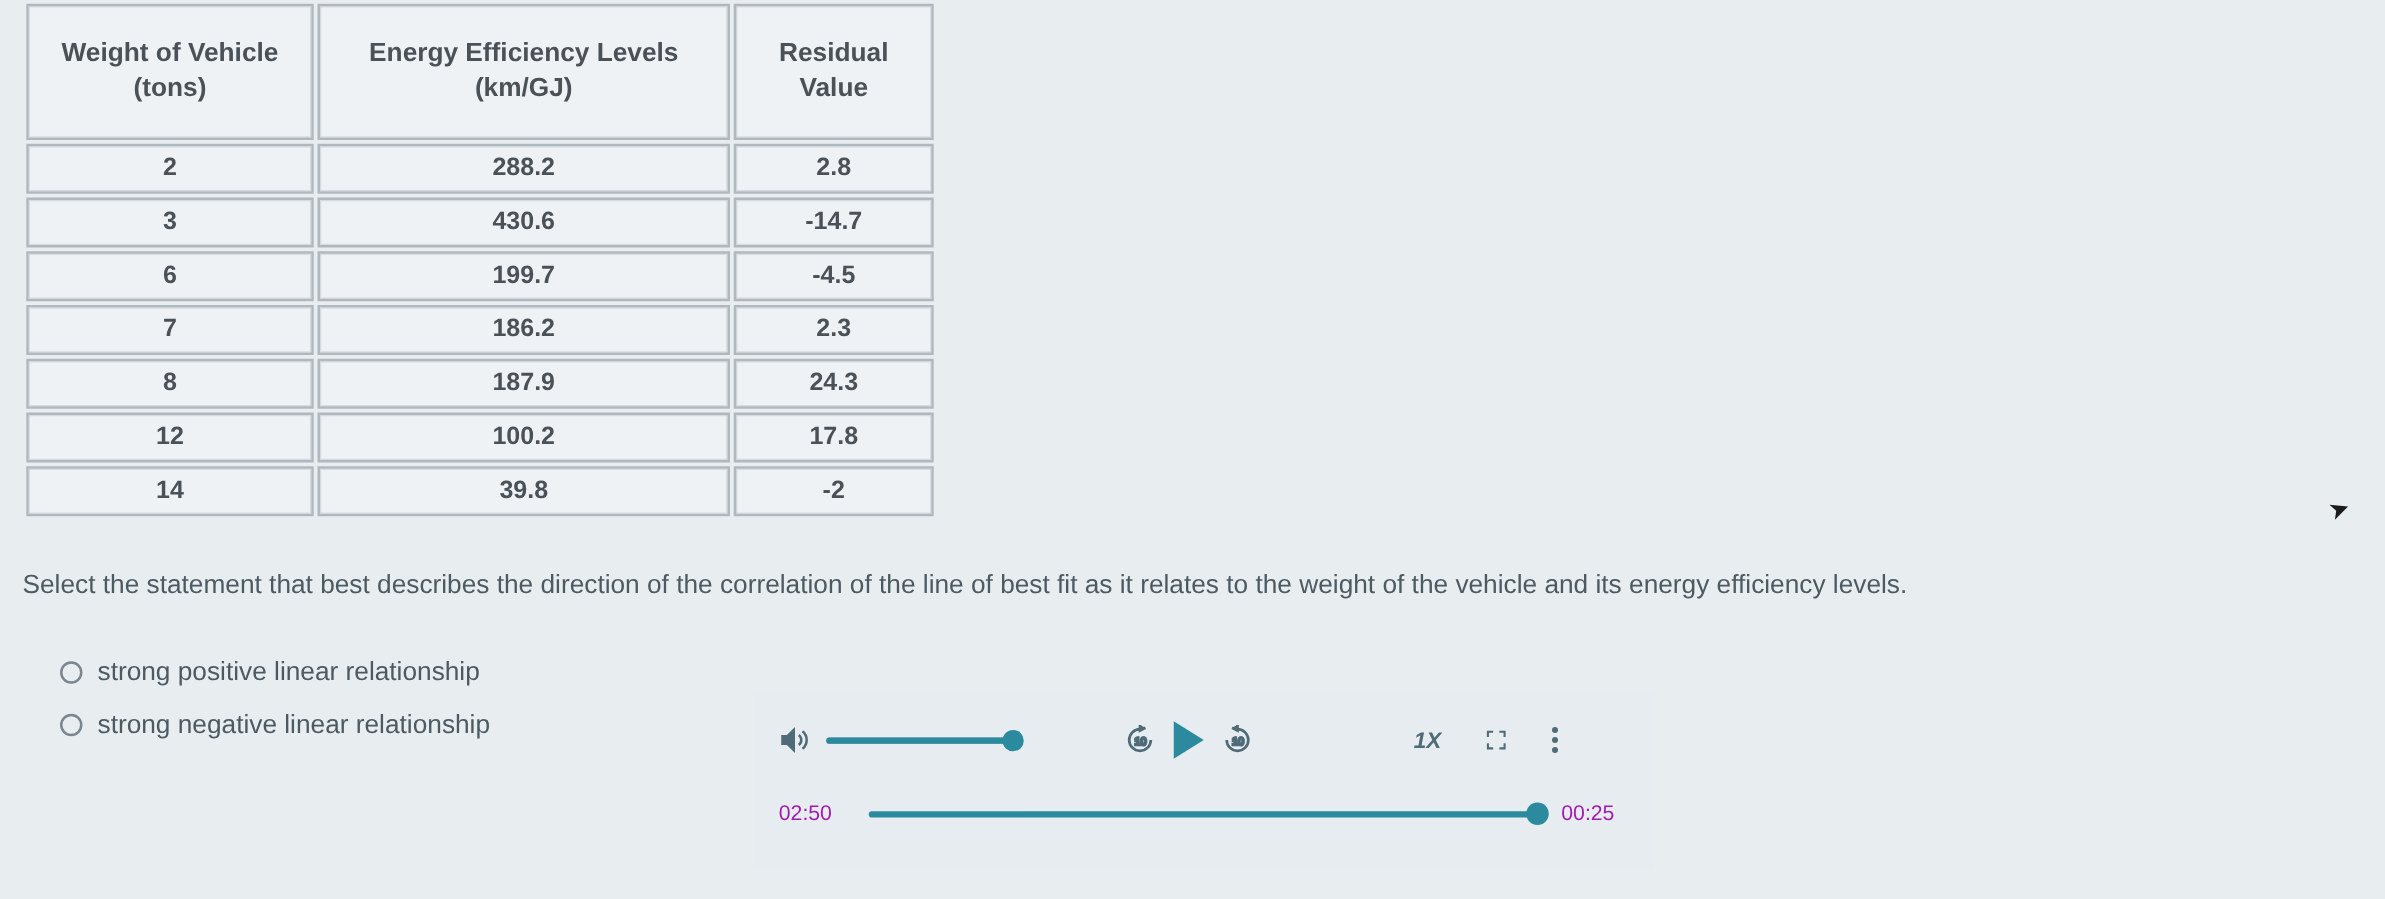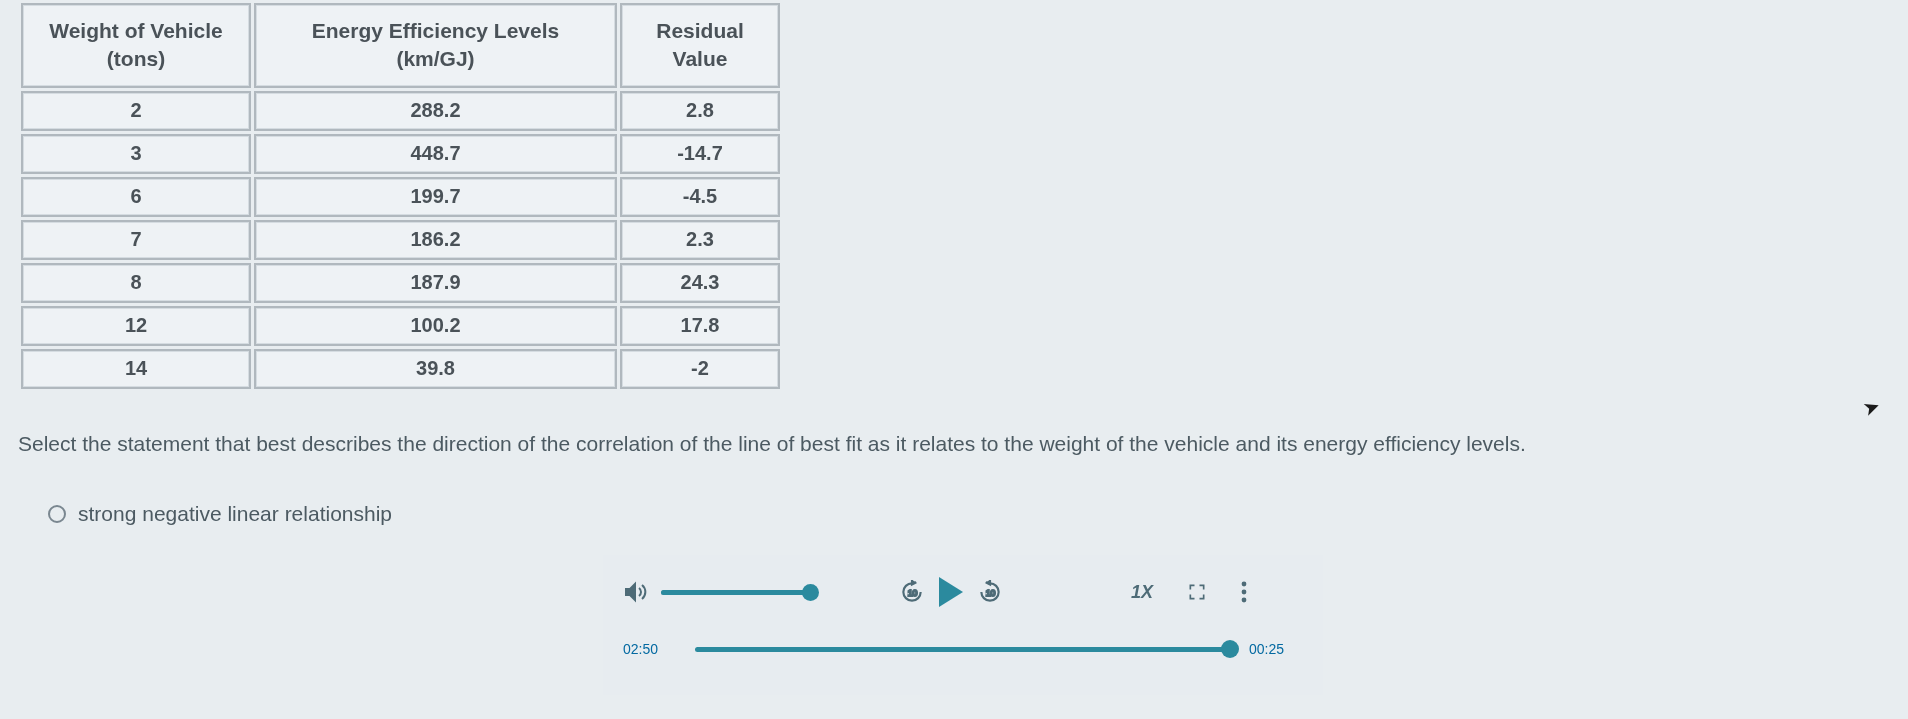--- a/index.html
+++ b/index.html
@@ -27,24 +27,24 @@
     font-size: 20px;
     font-weight: 600;
     color: #4a5258;
     padding: 4px 10px;
     box-shadow: inset 0 0 0 1px #d5dce1;
   }
   th {
     font-weight: 700;
     font-size: 21px;
     line-height: 1.35;
-    padding: 12px 14px;
+    padding: 24px 14px;
   }
   .col1 { width: 230px; }
-  .col2 { width: 363px; }
+  .col2 { width: 330px; }
   .col3 { width: 160px; }
   td { height: 40px; }
 
   .prompt {
     margin-top: 40px;
     font-size: 21px;
     font-weight: 400;
     color: #4c5a62;
   }
 
@@ -124,21 +124,21 @@
     background: #2b8a9e;
     border-radius: 3px;
     position: relative;
   }
   .progress-thumb {
     position: absolute;
     right: -8px; top:-7px;
     width: 18px; height:18px; border-radius:50%;
     background: #2b8a9e;
   }
-  .time { font-size: 14px; color:#0369a1; min-width: 54px; }
+  .time { font-size: 17px; color:#a21caf; min-width: 54px; }
   .cursor {
     position: absolute;
     right: 28px;
     top: 395px;
     font-size: 20px;
     color: #1a1a1a;
     transform: rotate(-20deg);
   }
 </style>
 </head>
@@ -164,21 +164,21 @@
       </tr>
     </thead>
     <tbody>
       <tr>
         <td>2</td>
         <td>288.2</td>
         <td>2.8</td>
       </tr>
       <tr>
         <td>3</td>
-        <td>448.7</td>
+        <td>430.6</td>
         <td>-14.7</td>
       </tr>
       <tr>
         <td>6</td>
         <td>199.7</td>
         <td>-4.5</td>
       </tr>
       <tr>
         <td>7</td>
         <td>186.2</td>
@@ -198,20 +198,24 @@
         <td>14</td>
         <td>39.8</td>
         <td>-2</td>
       </tr>
     </tbody>
   </table>
 
   <p class="prompt">Select the statement that best describes the direction of the correlation of the line of best fit as it relates to the weight of the vehicle and its energy efficiency levels.</p>
 
   <div class="options">
+    <div class="option">
+      <span class="radio"></span>
+      <span>strong positive linear relationship</span>
+    </div>
     <div class="option">
       <span class="radio"></span>
       <span>strong negative linear relationship</span>
     </div>
   </div>
 
 </div>
 
 <div class="player">
   <div class="row1">

